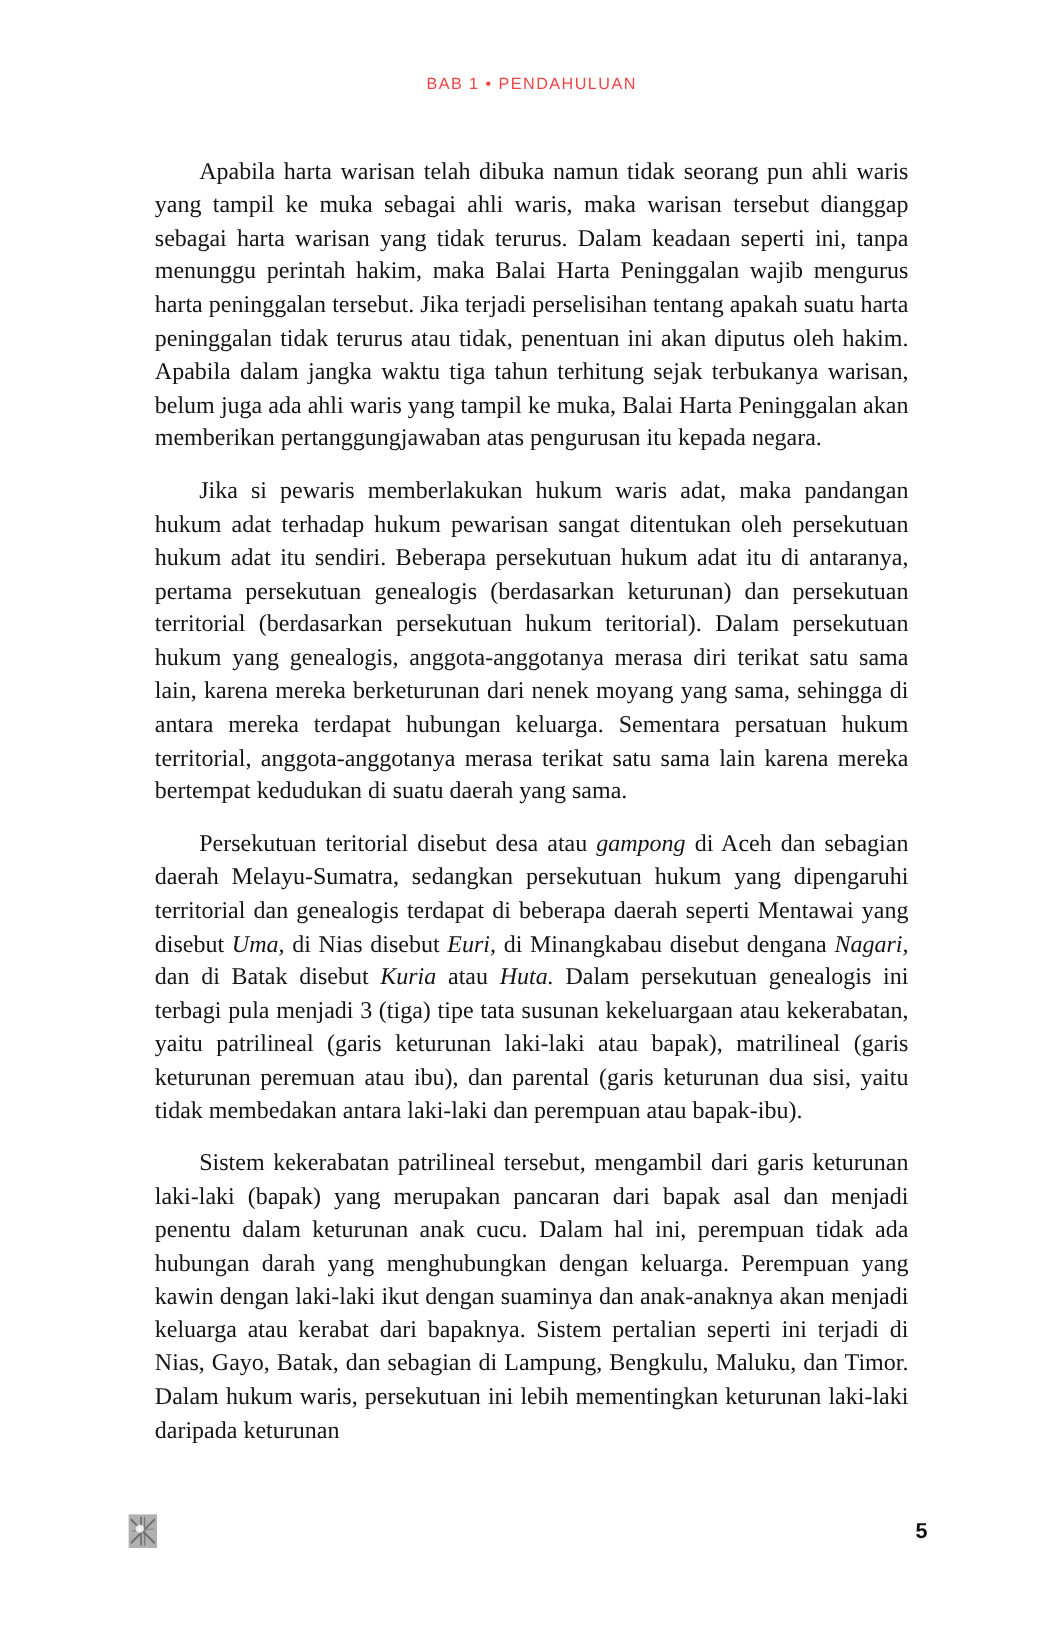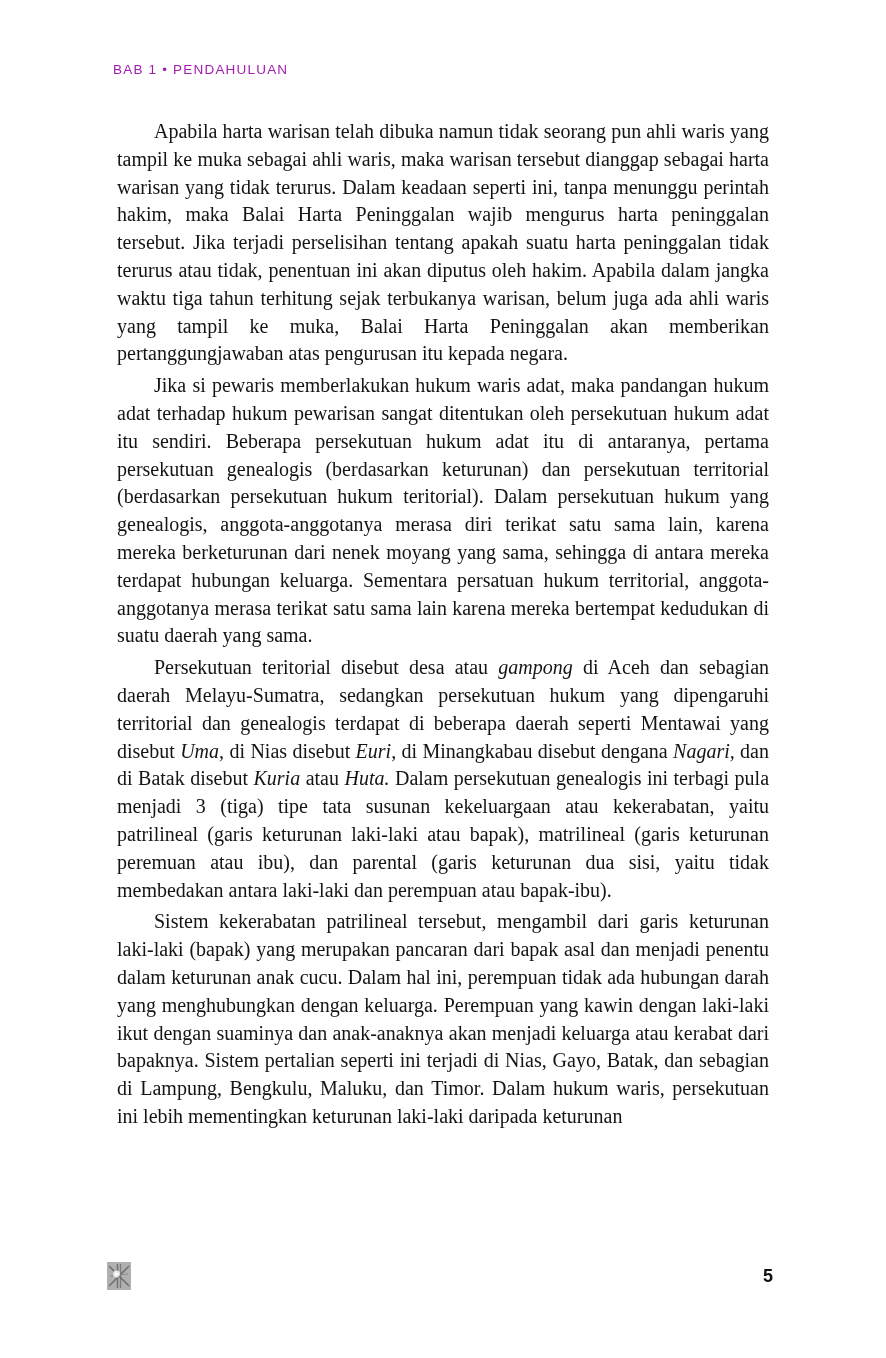--- a/index.html
+++ b/index.html
@@ -12,40 +12,40 @@
     width: 886px;
     height: 1358px;
     background: #ffffff;
     overflow: hidden;
   }
   .running-header {
     position: absolute;
     top: 62px;
     left: 113px;
     width: 660px;
-    text-align: left;
+    text-align: center;
     font-family: "Liberation Sans", sans-serif;
     font-size: 13.5px;
     letter-spacing: 1.2px;
-    color: #a21caf;
+    color: #ef4444;
     white-space: nowrap;
   }
   .body-text {
     position: absolute;
     top: 114px;
     left: 113px;
     width: 660px;
     font-family: "Liberation Serif", "DejaVu Serif", serif;
     font-size: 20px;
     line-height: 27.8px;
     color: #141414;
     text-align: justify;
   }
   .body-text p {
-    margin: 4px;
+    margin: 16px;
     padding: 0;
     text-indent: 37px;
   }
   .footer-logo {
     position: absolute;
     left: 107px;
     top: 1261px;
     width: 24px;
     height: 30px;
   }

